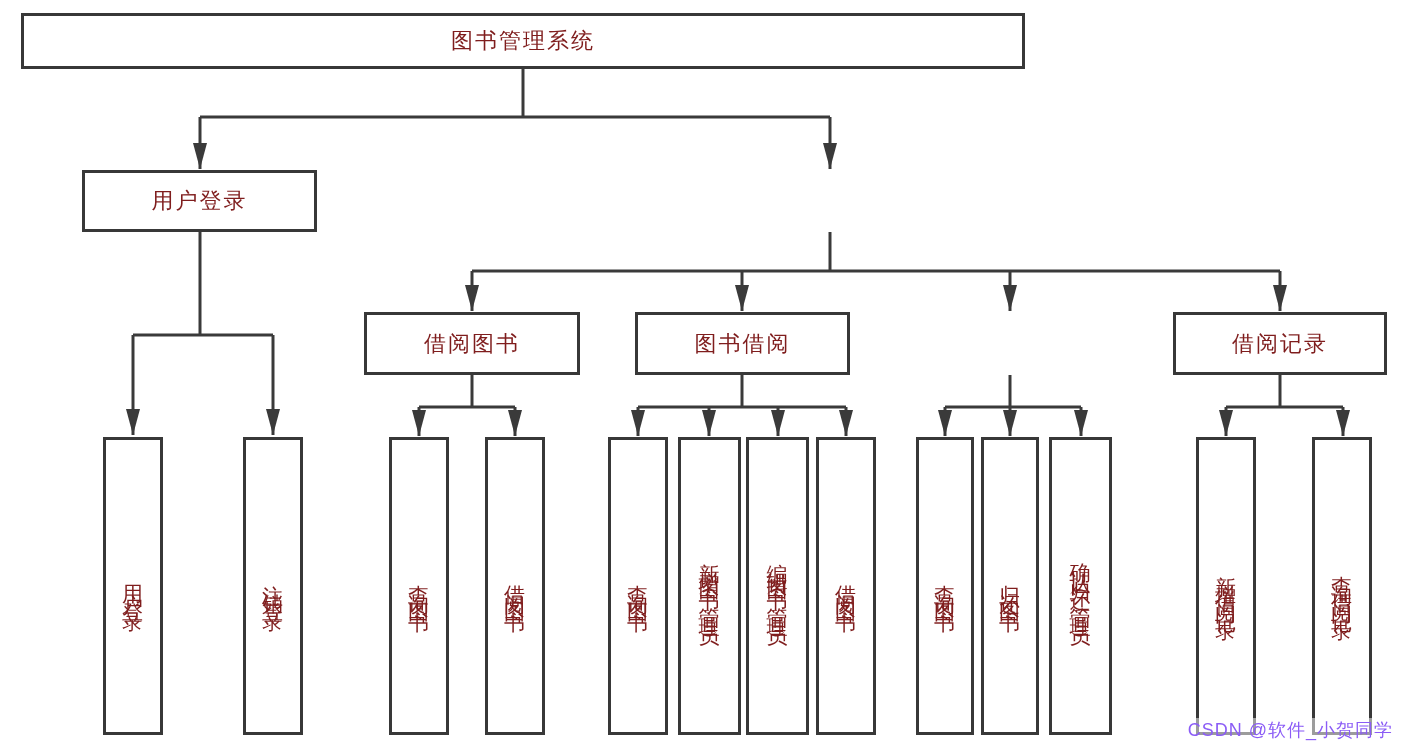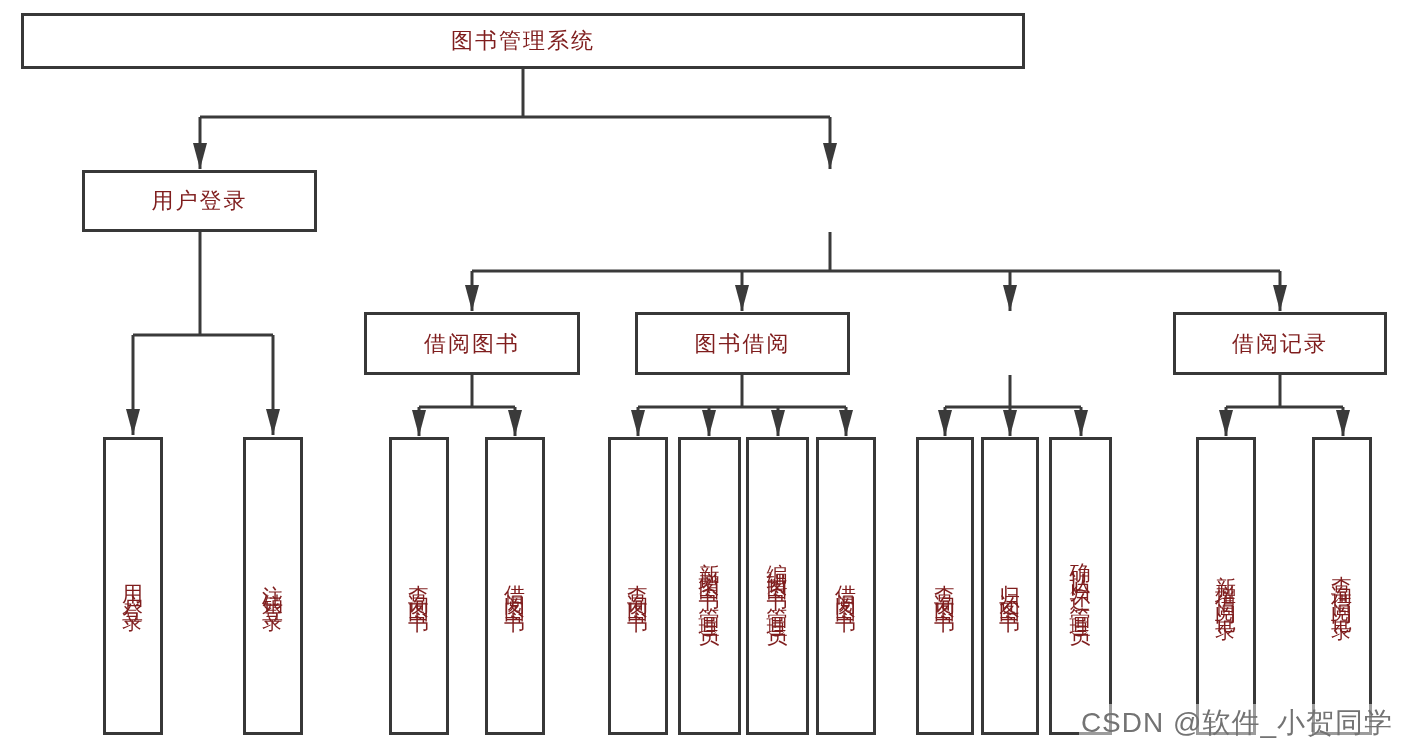--- a/index.html
+++ b/index.html
@@ -24,23 +24,23 @@
   .vtext{
     writing-mode:vertical-rl;
     text-orientation:mixed;
     font-size:21px;
     letter-spacing:9px;
     line-height:1;
   }
   .watermark{
     position:absolute;
     right:10px;bottom:5px;
-    font-size:28px;
+    font-size:18px;
     letter-spacing:1px;
-    color:#737373;
+    color:#8b5cf6;
     background:rgba(255,255,255,0.5);
     padding:0 2px;
     white-space:nowrap;
     margin-left:14px;
   }
 </style>
 </head>
 <body>
 
 <div class="canvas">

